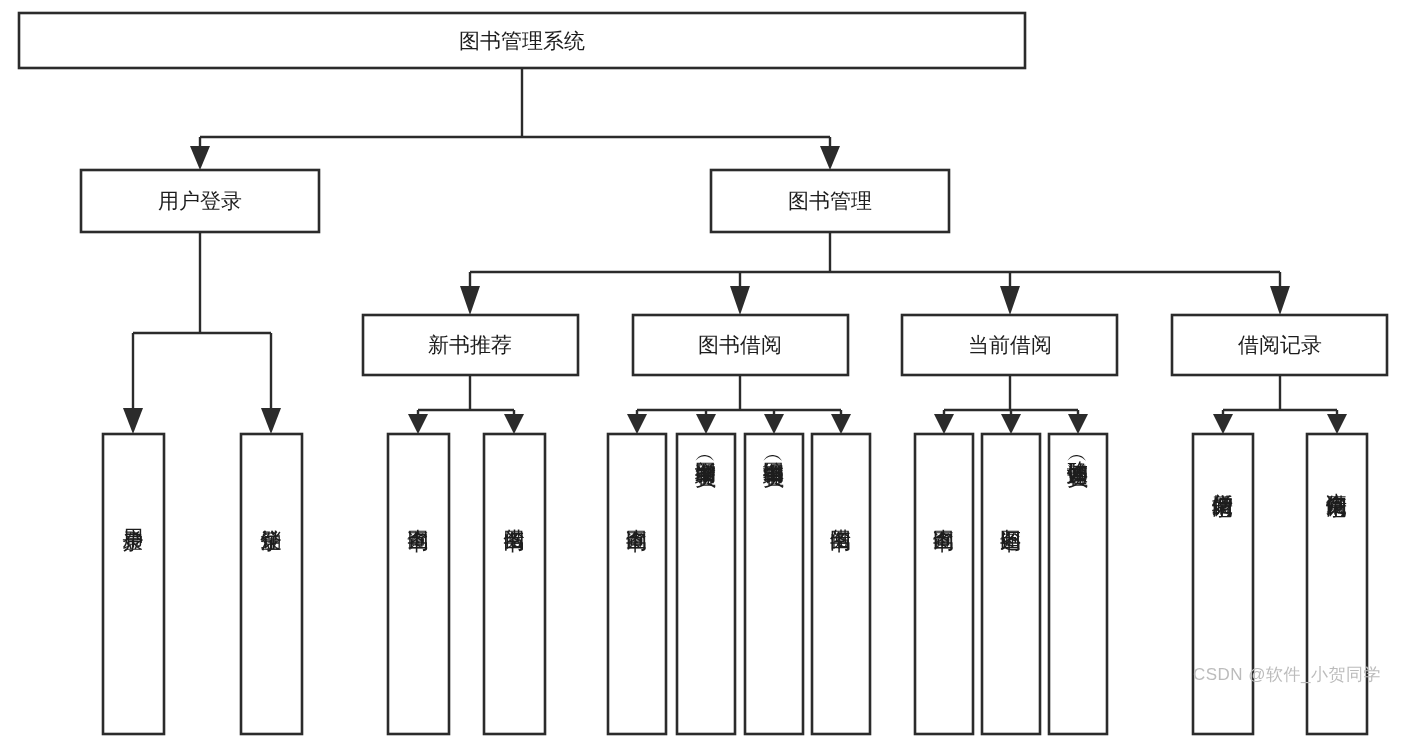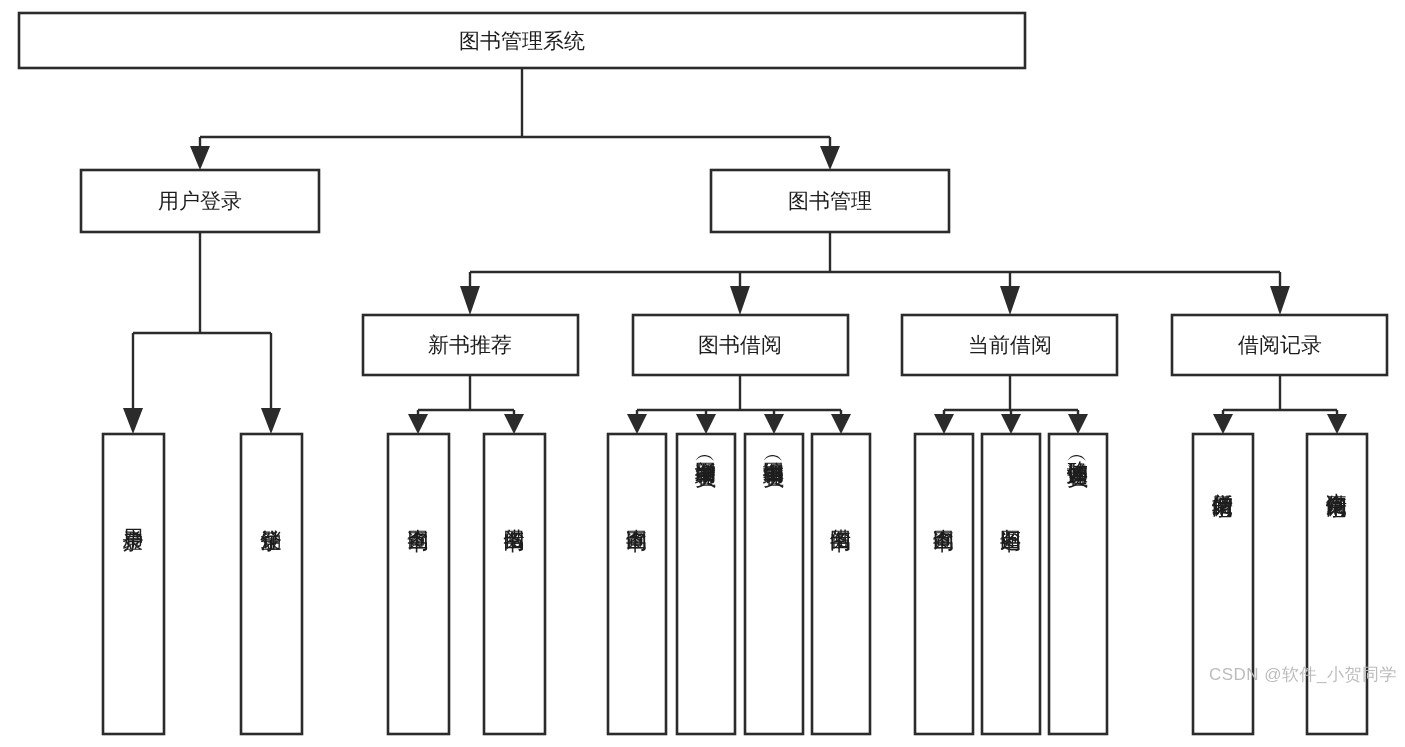--- a/index.html
+++ b/index.html
@@ -61,21 +61,21 @@
   }
   .vlabel-wrap {
     position: absolute;
     display: flex;
     align-items: flex-start;
     justify-content: center;
     pointer-events: none;
   }
   .watermark {
     position: absolute;
-    right: 8px;
+    right: 24px;
     bottom: 6px;
     font-family: "Liberation Sans", "DejaVu Sans", sans-serif;
     font-size: 17px;
     color: #bcbcbc;
     white-space: nowrap;
     letter-spacing: 0.5px;
   }
 </style>
 </head>
 <body>

